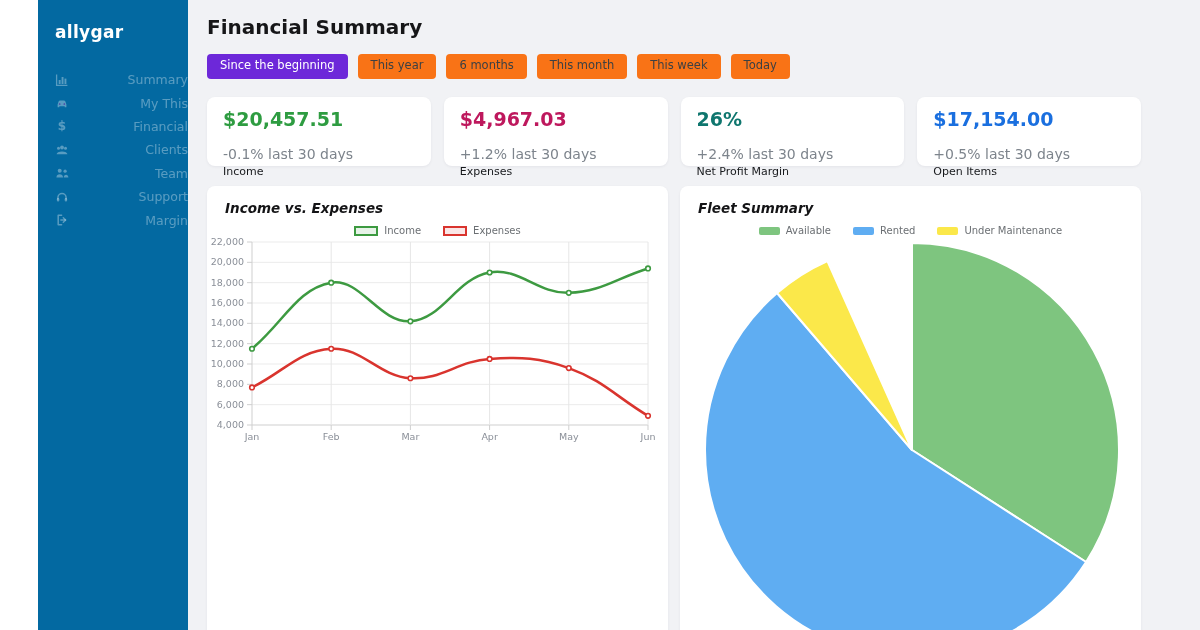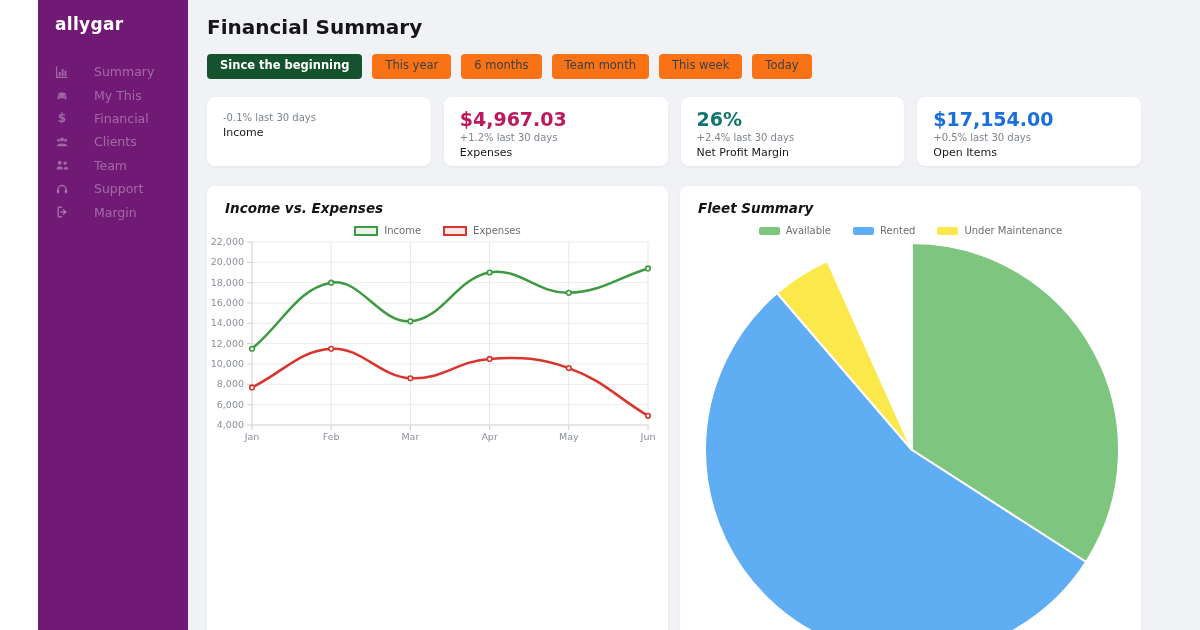--- a/index.html
+++ b/index.html
@@ -8,54 +8,54 @@
     width:1200px; height:630px; overflow:hidden; background:#ffffff;
     font-family:"DejaVu Sans","Liberation Sans",sans-serif;
     -webkit-font-smoothing:antialiased;
   }
   .page { position:relative; width:1200px; height:630px; }
 
   
   .left-strip { position:absolute; left:0; top:0; width:38px; height:630px; background:#ffffff; }
   .sidebar {
     position:absolute; left:38px; top:0; width:150px; height:630px;
-    background:#701a75; color:#fff; padding:14px 0 0 17px;
+    background:#0369a1; color:#fff; padding:22px 0 0 17px;
   }
   .brand { font-size:17px; font-weight:bold; letter-spacing:.3px; color:#ffffff; }
   .nav { margin-top:26px; }
   .nav-item {
-    display:flex; align-items:center; gap:25px; height:23.4px;
-    color:rgba(255,255,255,0.34); font-size:12.5px; cursor:pointer;
+    display:flex; align-items:center; gap:6px; height:23.4px;
+    color:rgba(255,255,255,0.34); font-size:12.5px; cursor:pointer;justify-content:space-between;
   }
   .nav-icon { width:14px; height:14px; display:inline-flex; align-items:center; justify-content:center; flex:0 0 14px; }
   .nav-icon svg { width:14px; height:14px; display:block; }
   .nav-label { white-space:nowrap; }
 
   
   .main {
     position:absolute; left:188px; top:0; width:1012px; height:630px;
     background:#f1f2f5; padding:14px 59px 0 19px;
   }
   .page-title { margin:0; font-size:20px; line-height:26px; font-weight:bold; color:#161618; }
 
   .pills { display:flex; gap:10px; margin-top:14px; }
   .pill {
     border:none; border-radius:4px; background:#f97316; color:#3c4043;
     font-family:inherit; font-size:11.5px; line-height:1; padding:6px 13px 7px;
     cursor:pointer; white-space:nowrap;
   }
-  .pill.active { background:#14532d; color:#ffffff;font-weight:bold; }
+  .pill.active { background:#6d28d9; color:#ffffff; }
 
   .stats { display:grid; grid-template-columns:repeat(4,1fr); gap:13px; margin-top:18px; }
   .stat-card {
     background:#ffffff; border-radius:8px; height:69px; padding:12px 16px;
     box-shadow:0 1px 3px rgba(20,20,43,0.06);
   }
   .stat-value { font-size:19px; font-weight:bold; line-height:20px; }
-  .stat-delta { font-size:10px; color:#7d848c; margin-top:3px; }
+  .stat-delta { font-size:14px; color:#7d848c; margin-top:17px; }
   .stat-label { font-size:11px; color:#17191c; font-weight:500; margin-top:3px; }
 
   .charts { display:grid; grid-template-columns:1fr 1fr; gap:12px; margin-top:20px; }
   .chart-card {
     position:relative; background:#ffffff; border-radius:8px; height:470px;
     box-shadow:0 1px 3px rgba(20,20,43,0.06); overflow:hidden;
   }
   .chart-title { position:absolute; left:18px; top:14px; font-size:13.5px; font-weight:bold; color:#141416;font-style:italic; }
   .chart-svg { position:absolute; left:0; top:0; width:461px; height:470px; display:block; }
 
@@ -162,27 +162,28 @@
     </div>
   </div>
 
   <div class="main">
     <h1 class="page-title">Financial Summary</h1>
 
     <div class="pills">
       <button class="pill active">Since the beginning</button>
       <button class="pill">This year</button>
       <button class="pill">6 months</button>
-      <button class="pill">Team month</button>
+      <button class="pill">This month</button>
       <button class="pill">This week</button>
       <button class="pill">Today</button>
     </div>
 
     <div class="stats">
       <div class="stat-card">
+        <div class="stat-value" style="color: rgb(46, 156, 65);">$20,457.51</div>
         <div class="stat-delta">-0.1% last 30 days</div>
         <div class="stat-label">Income</div>
       </div>
       <div class="stat-card">
         <div class="stat-value" style="color: #be185d;">$4,967.03</div>
         <div class="stat-delta">+1.2% last 30 days</div>
         <div class="stat-label">Expenses</div>
       </div>
       <div class="stat-card">
         <div class="stat-value" style="color: #0f766e;">26%</div>

